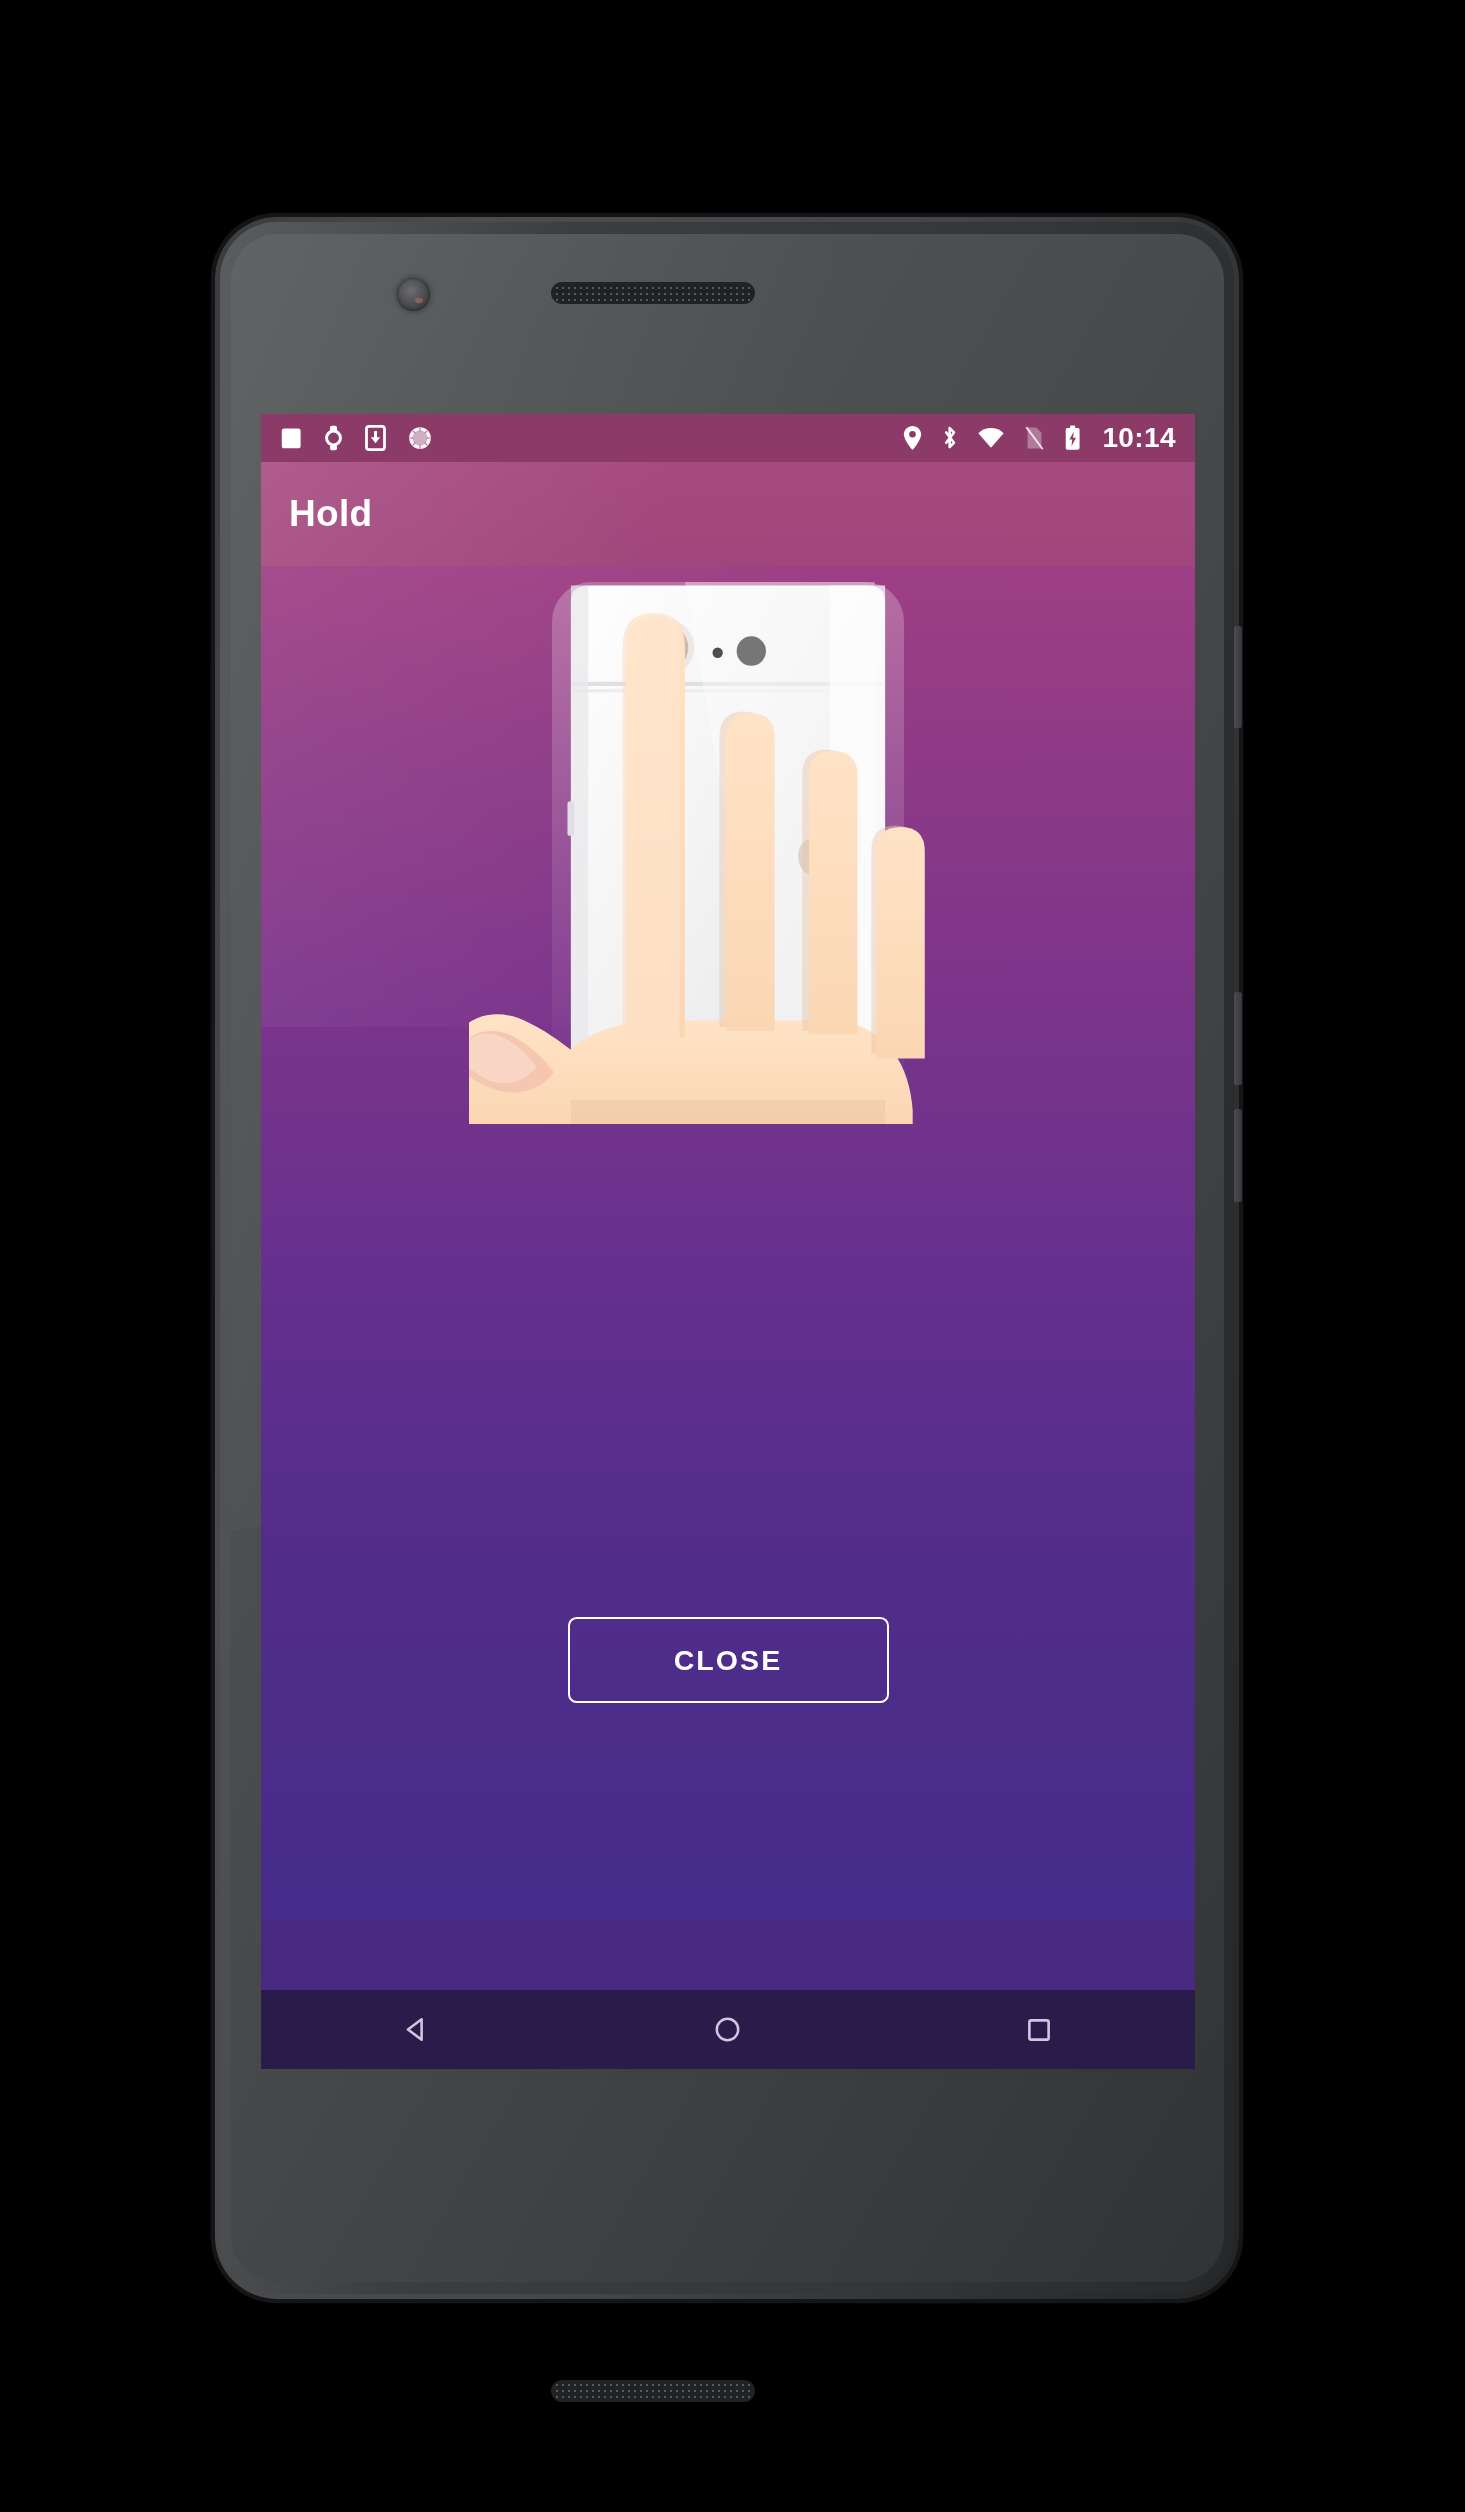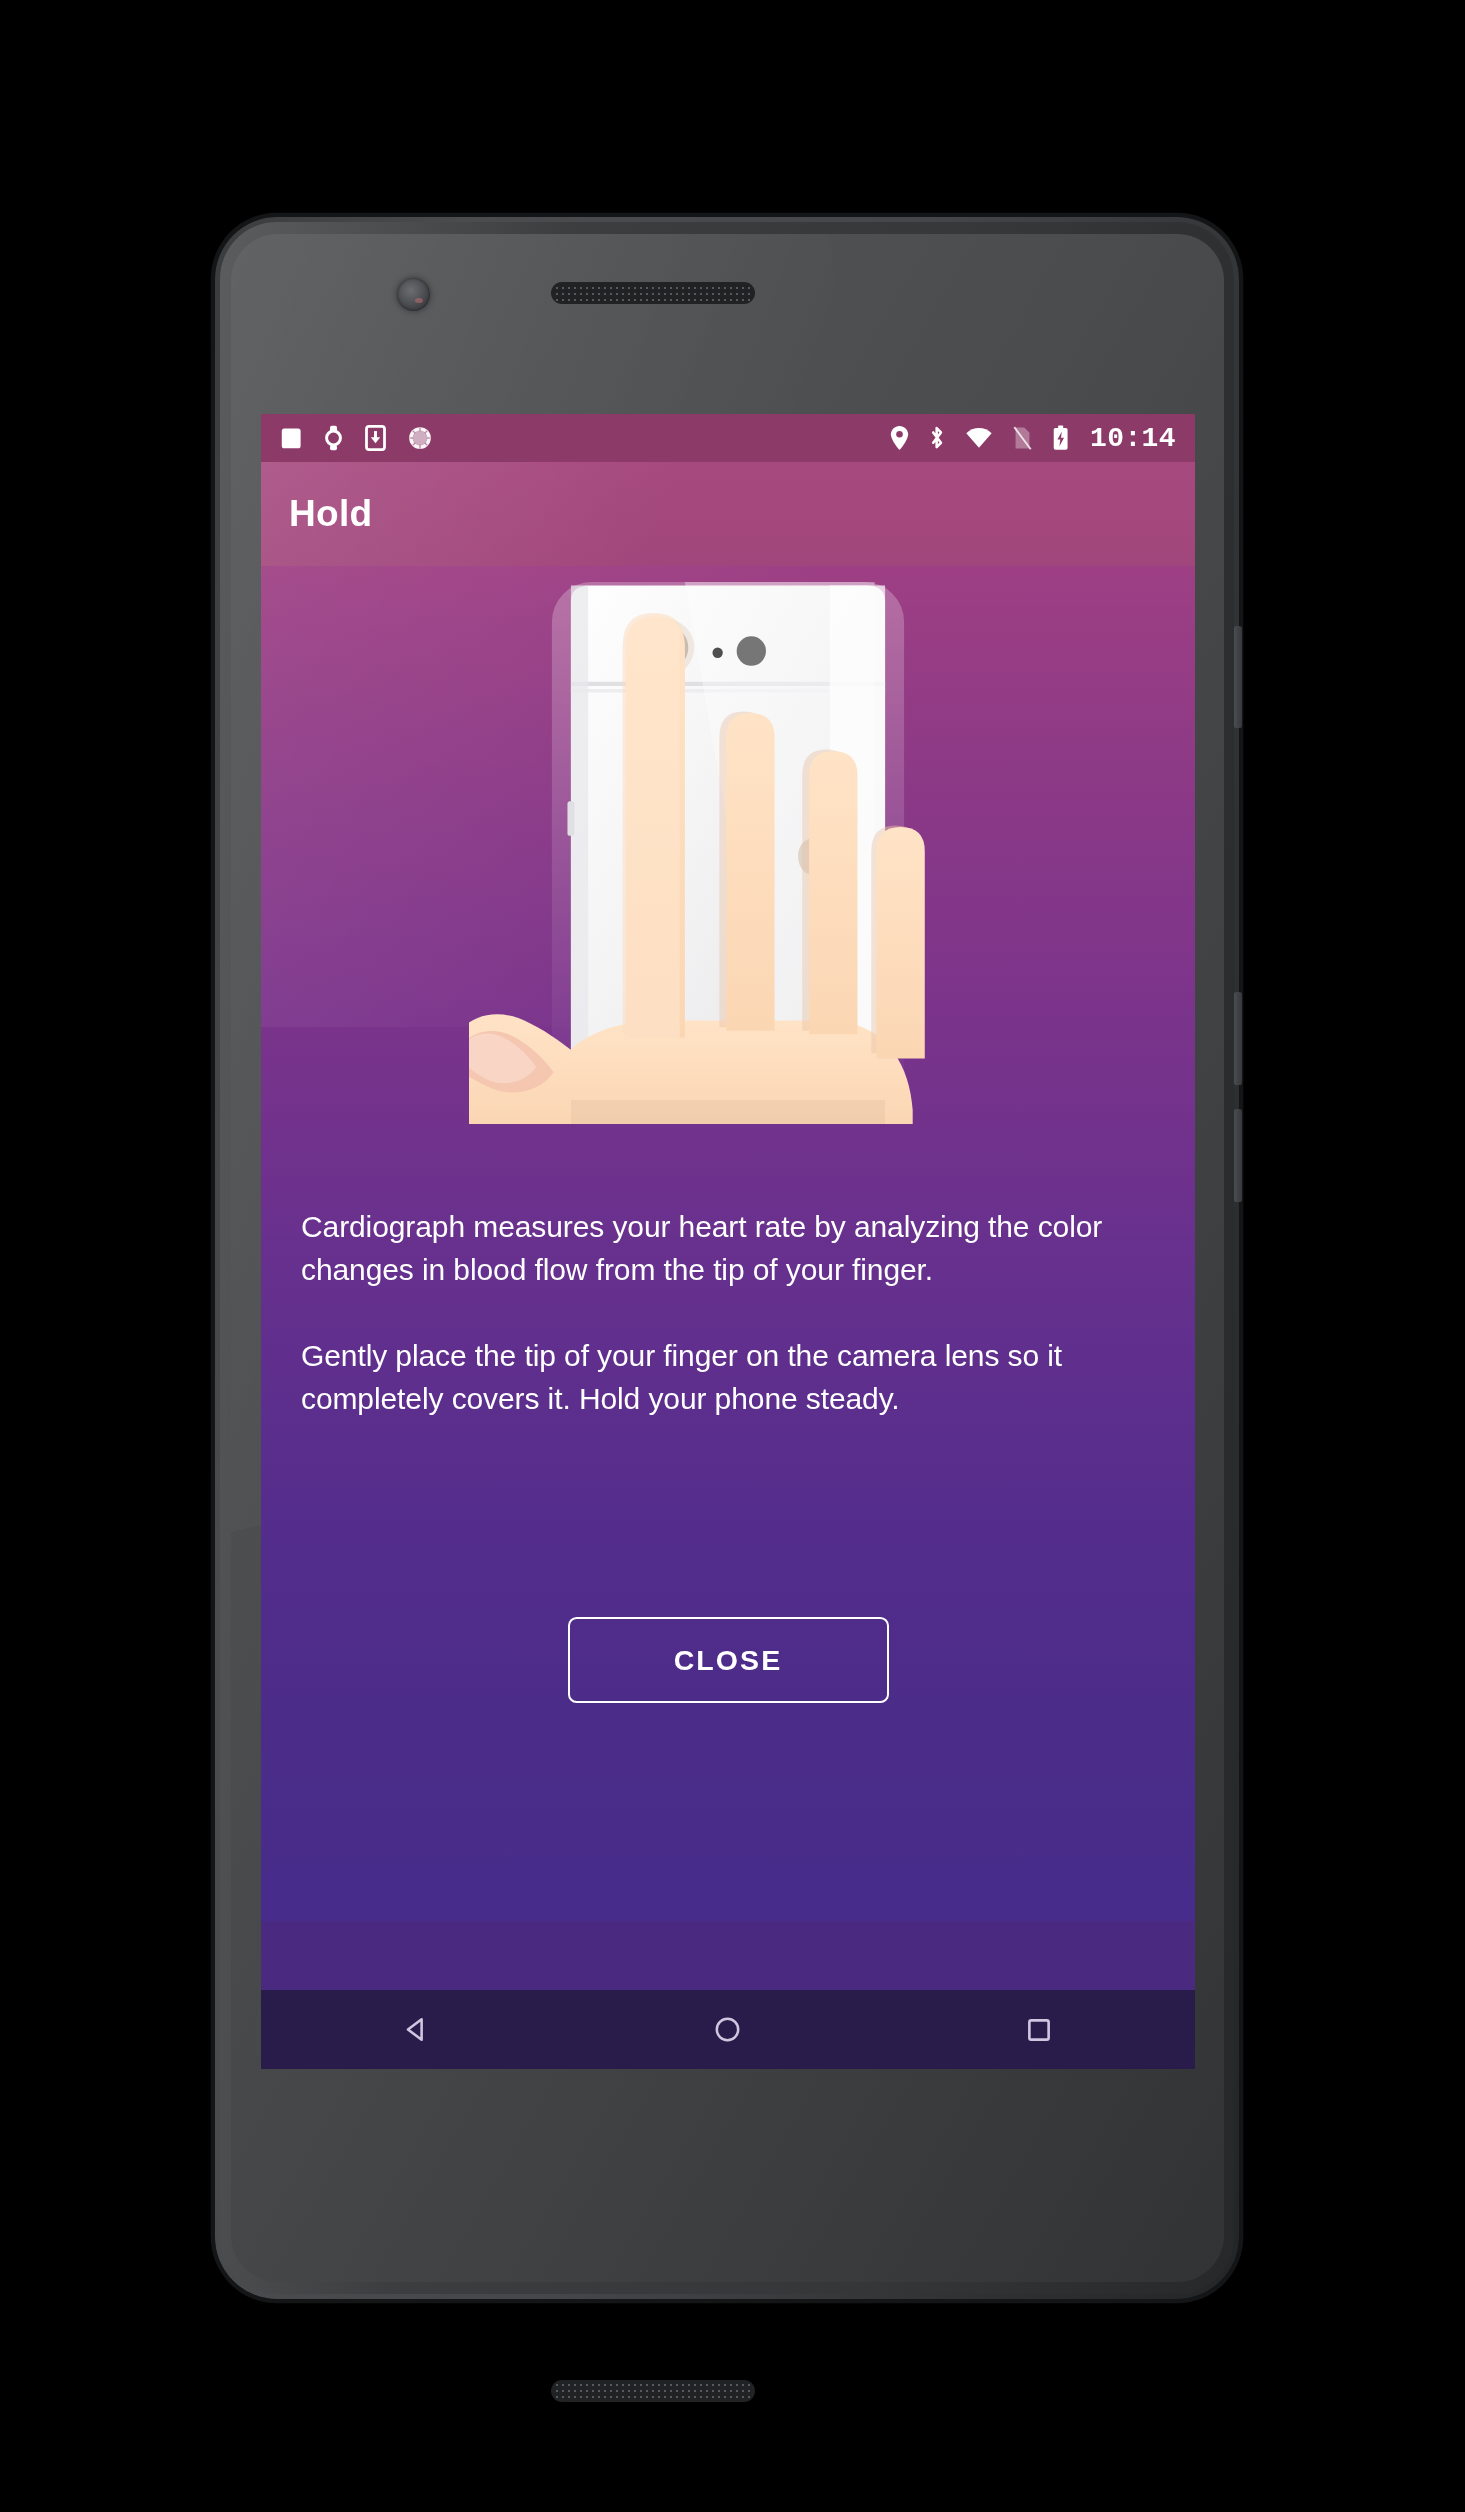--- a/index.html
+++ b/index.html
@@ -137,21 +137,20 @@
   }
   .status-left { display: flex; align-items: center; gap: 21px; }
   .status-right { margin-left: auto; display: flex; align-items: center; gap: 19px; }
   .sb-icon { display:flex; align-items:center; justify-content:center; }
   .sb-time {
     color: #ffffff;
     font-size: 28px;
     font-weight: bold;
     letter-spacing: 0.4px;
     margin-left: 2px;
-    font-family: Liberation Mono, monospace;
   }
 
   
   .app-bar {
     position: absolute;
     left: 0; top: 48px;
     width: 100%;
     height: 104px;
     background: linear-gradient(180deg, #a6497f 0%, #a1467c 100%);
     display: flex;
@@ -451,24 +450,20 @@
 
             <path d="M178 74 Q178 36 214 36 Q250 36 250 74 L250 524 L178 524 Z" fill="#fbdcbe" opacity="0.55"></path>
             <path d="M182 76 Q182 40 216 40 Q250 40 250 76 L250 528 L182 528 Z" fill="url(#skinGrad)"></path>
             <path d="M182 76 Q182 40 216 40 Q236 40 244 54 L244 528 L182 528 Z" fill="#ffe8d0" opacity="0.55"></path>
           </g>
 
           <rect x="118" y="600" width="364" height="28" fill="#000000" opacity="0.04"></rect>
         </svg>
       </div>
 
-      <div class="body-copy">
-        <p>Cardiograph measures your heart rate by analyzing the color changes in blood flow from the tip of your finger.</p>
-        <p>Gently place the tip of your finger on the camera lens so it completely covers it. Hold your phone steady.</p>
-      </div>
 
       <div class="close-wrap">
         <button class="close-btn">CLOSE</button>
       </div>
     </div>
 
     <div class="nav-bar">
       <div class="nav-btn">
         <svg width="29" height="29" viewBox="0 0 34 34">
           <path d="M23 5 L7 17 L23 29 Z" fill="none" stroke="#cfc6e0" stroke-width="3" stroke-linejoin="round"></path>

